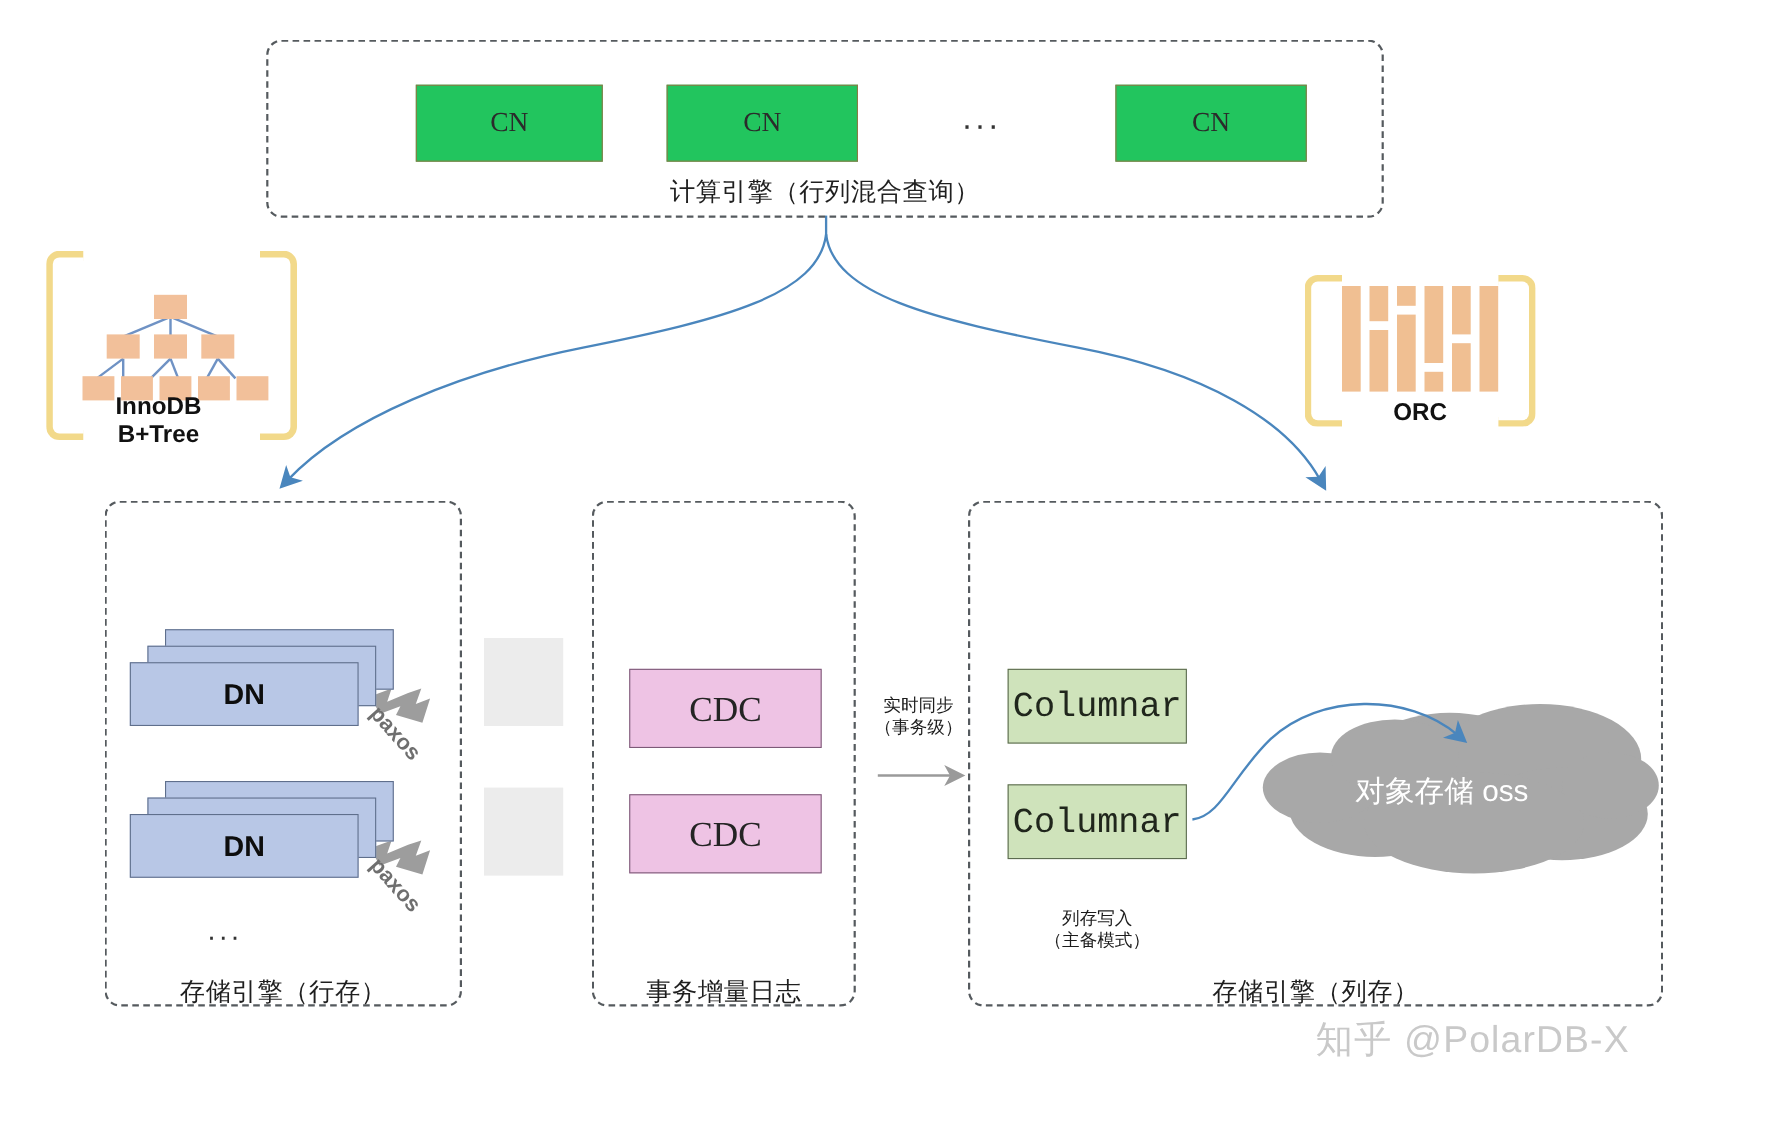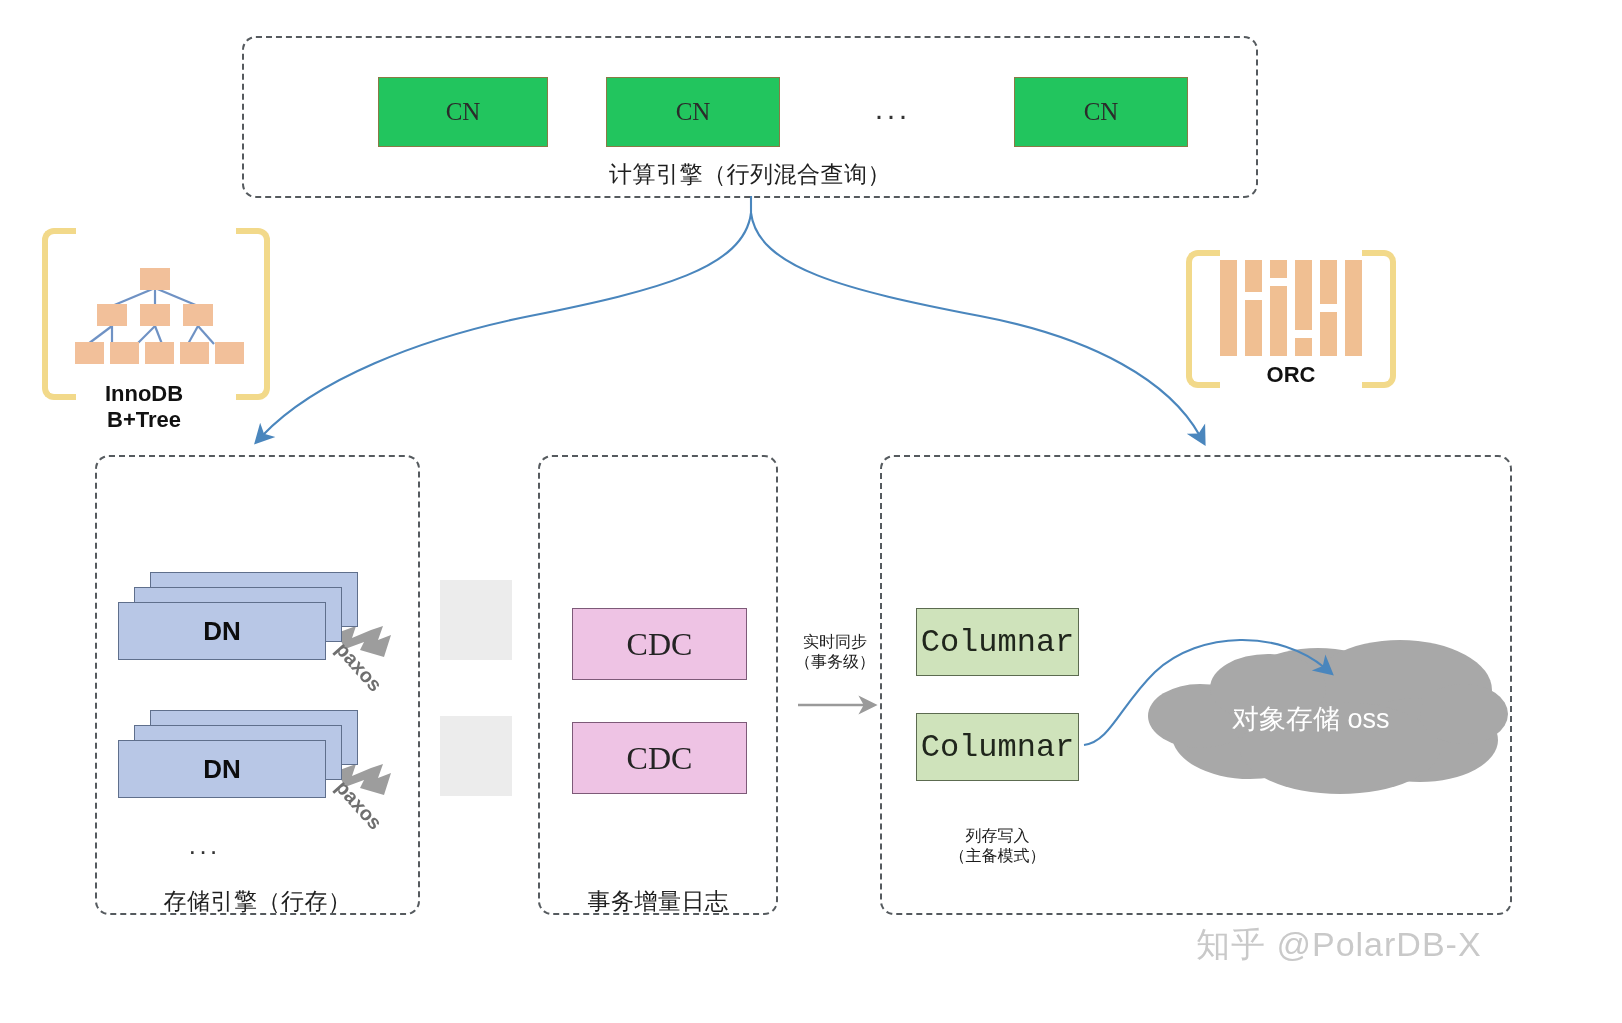--- a/index.html
+++ b/index.html
@@ -253,21 +253,21 @@
   <div class="cn-box" style="left:1014px; top:77px; width:174px; height:70px;">
     <span>CN</span>
   </div>
 
   <div class="group-label" style="left:560px; top:159px; width:380px;">计算引擎（行列混合查询）</div>
 
   <div class="bracket-card" style="left:42px; top:228px; width:228px; height:172px;">
     <div class="brk left"></div>
     <div class="brk right"></div>
   </div>
-  <div class="bracket-label" style="left:42px; top:381px; width:180px;padding-left:24px;">InnoDB B+Tree</div>
+  <div class="bracket-label" style="left:42px; top:356px; width:180px;padding-left:24px;">InnoDB B+Tree</div>
 
   <div class="bracket-card" style="left:1186px; top:250px; width:210px; height:138px;">
     <div class="brk left"></div>
     <div class="brk right"></div>
   </div>
   <div class="bracket-label" style="left:1186px; top:362px; width:210px;">ORC</div>
 
   <div class="dashed-group" style="left:95px; top:455px; width:325px; height:460px;"></div>
 
   <div class="dn-stack" style="left:118px; top:572px; width:240px; height:90px;">
@@ -320,16 +320,17 @@
     <span>Columnar</span>
   </div>
 
   <div class="anno" style="left:916px; top:826px; width:163px;">
     <div>列存写入</div>
     <div>（主备模式）</div>
   </div>
 
   <div class="cloud-label" style="left:1232px; top:701px;">对象存储 oss</div>
 
+  <div class="group-label" style="left:880px; top:886px; width:632px;">存储引擎（列存）</div>
 
   <div class="watermark" style="left:1196px; top:922px;">知乎 @PolarDB-X</div>
 
 </div>
 
 </body></html>

